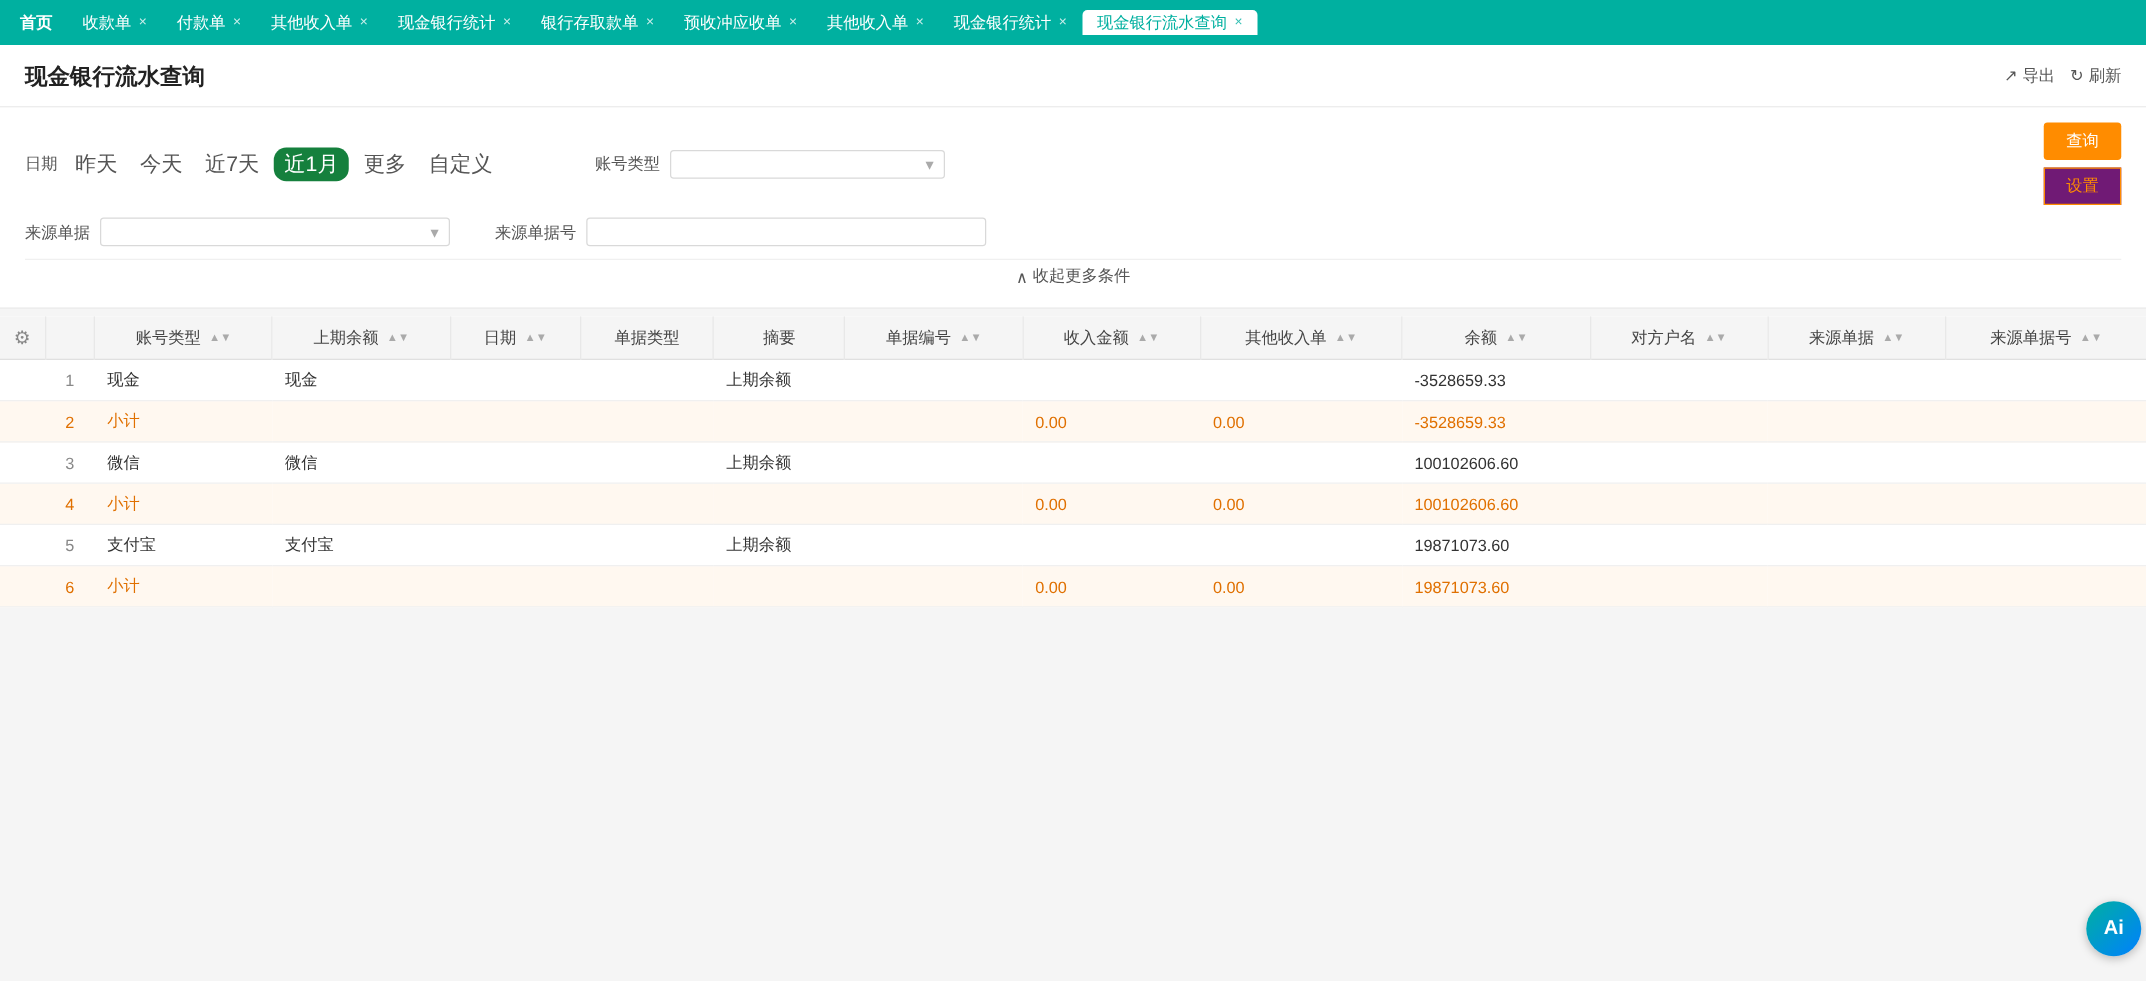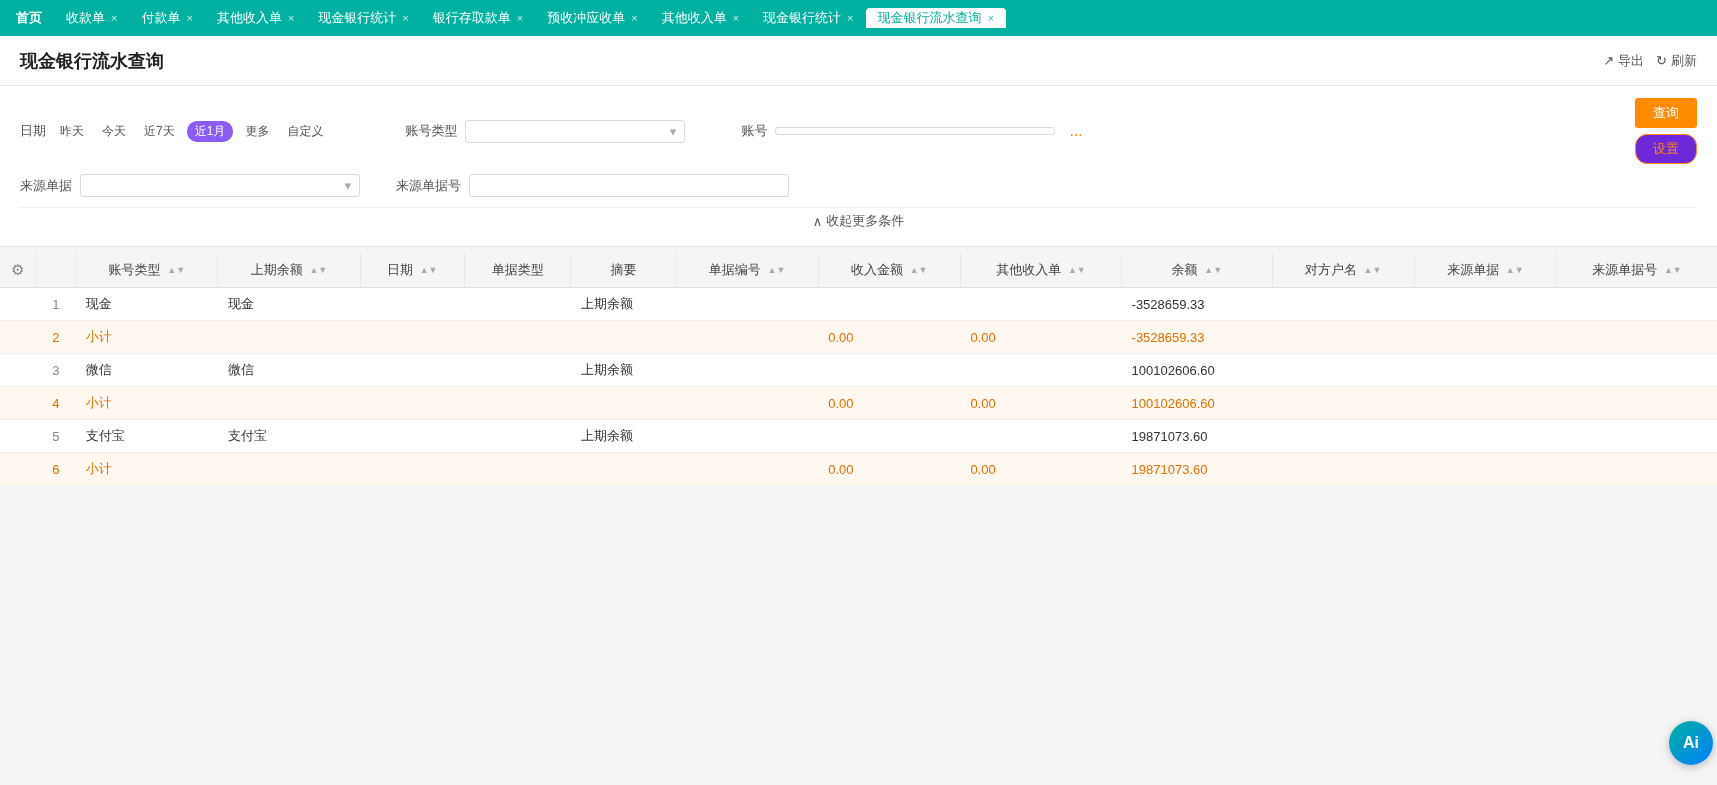--- a/index.html
+++ b/index.html
@@ -91,25 +91,25 @@
     }
     .date-shortcuts {
       display: flex;
       align-items: center;
       gap: 6px;
     }
     .date-shortcut {
       cursor: pointer;
       padding: 2px 6px;
       border-radius: 3px;
-      font-size: 12px;
+      font-size: 17px;
       color: #555;
     }
     .date-shortcut.active {
-      background: #8b5cf6;
+      background: #15803d;
       color: #fff;
       border-radius: 10px;
       padding: 2px 8px;
     }
     .date-range {
       font-size: 12px;
       color: #999;
       margin-left: 4px;
     }
     .filter-select {
@@ -145,24 +145,24 @@
     .query-btn {
       background: #ff8c00;
       color: #fff;
       border: none;
       border-radius: 3px;
       padding: 6px 18px;
       cursor: pointer;
       font-size: 13px;
     }
     .settings-btn {
-      background: #6d28d9;
+      background: #701a75;
       color: #ff8c00;
       border: 1px solid #ff8c00;
-      border-radius: 12px;
+      border-radius: 0;
       padding: 5px 1px;
       cursor: pointer;
       font-size: 13px;
     }
     .collapse-btn {
       display: flex;
       align-items: center;
       justify-content: center;
       cursor: pointer;
       color: #555;
@@ -340,27 +340,20 @@
     </div>
 
     <div class="filter-item" style="margin-left: 60px;">
       <span class="filter-label">账号类型</span>
       <div class="filter-select" style="min-width: 220px;">
         <span style="color:#bbb; font-size:13px;"></span>
         <span class="chevron">▾</span>
       </div>
     </div>
 
-    <div class="filter-item" style="margin-left: 40px;">
-      <span class="filter-label">账号</span>
-      <div class="account-no-field">
-        <span style="color:#bbb;"></span>
-      </div>
-      <span class="dots-btn">...</span>
-    </div>
 
     <div style="margin-left: auto;">
       <div class="btn-right-group">
         <button class="query-btn">查询</button>
         <button class="settings-btn">设置</button>
       </div>
     </div>
   </div>
 
 

